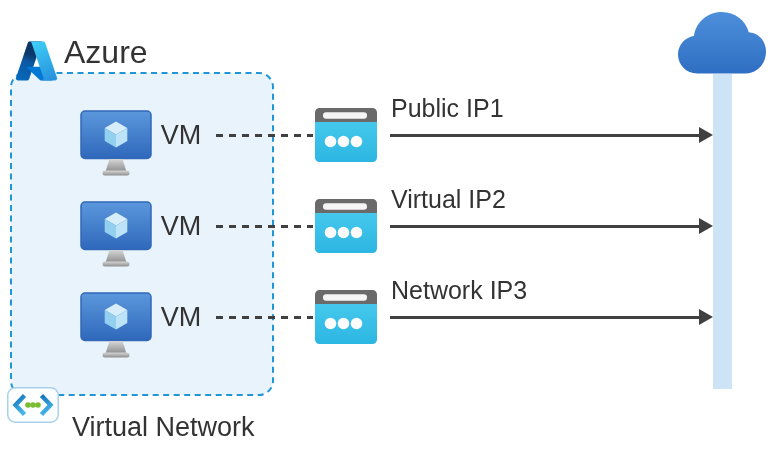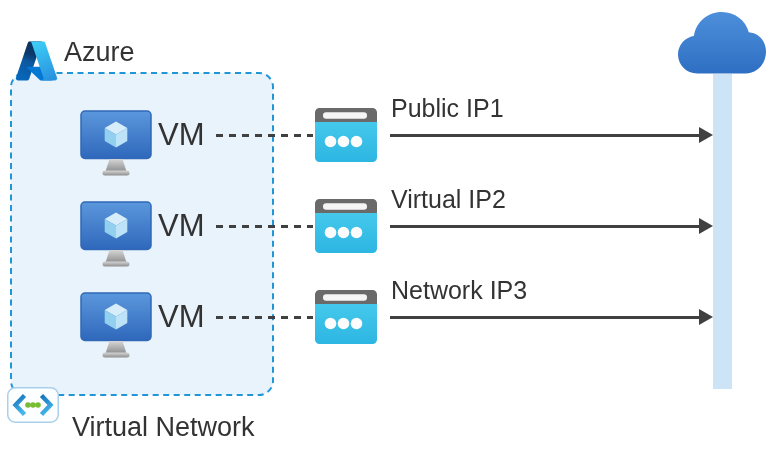--- a/index.html
+++ b/index.html
@@ -2,22 +2,22 @@
 <html><head>
 <meta charset="utf-8">
 <style>
   html,body{margin:0;padding:0;background:#fff;}
   .canvas{
     position:relative;width:780px;height:456px;background:#ffffff;overflow:hidden;
     font-family:"Liberation Sans","DejaVu Sans",sans-serif;color:#333;
   }
   .abs{position:absolute;}
   .label{color:#333;white-space:nowrap;}
-  .azure-label{left:64px;top:36px;font-size:27px;line-height:32px;}
-  .vm-label{width:46px;text-align:center;font-size:31px;line-height:34px;color:#333;}
+  .azure-label{left:64px;top:36px;font-size:32px;line-height:32px;}
+  .vm-label{width:46px;text-align:center;font-size:27px;line-height:34px;color:#333;}
   .pip-label{left:391px;font-size:25px;line-height:28px;}
   .internet-label{left:670px;top:85px;font-size:26px;line-height:29px;background:#fff;padding:0 3px;z-index:3;}
   .vnet-label{left:72px;top:411px;font-size:27px;line-height:32px;}
   .dashed-line{
     left:216px;width:97px;height:3px;
     background:repeating-linear-gradient(to right,#404040 0,#404040 7px,transparent 7px,transparent 13px);
   }
   .arrow-line{left:390px;width:311px;height:3px;background:#404040;}
   .arrow-head{
     left:699px;width:0;height:0;

